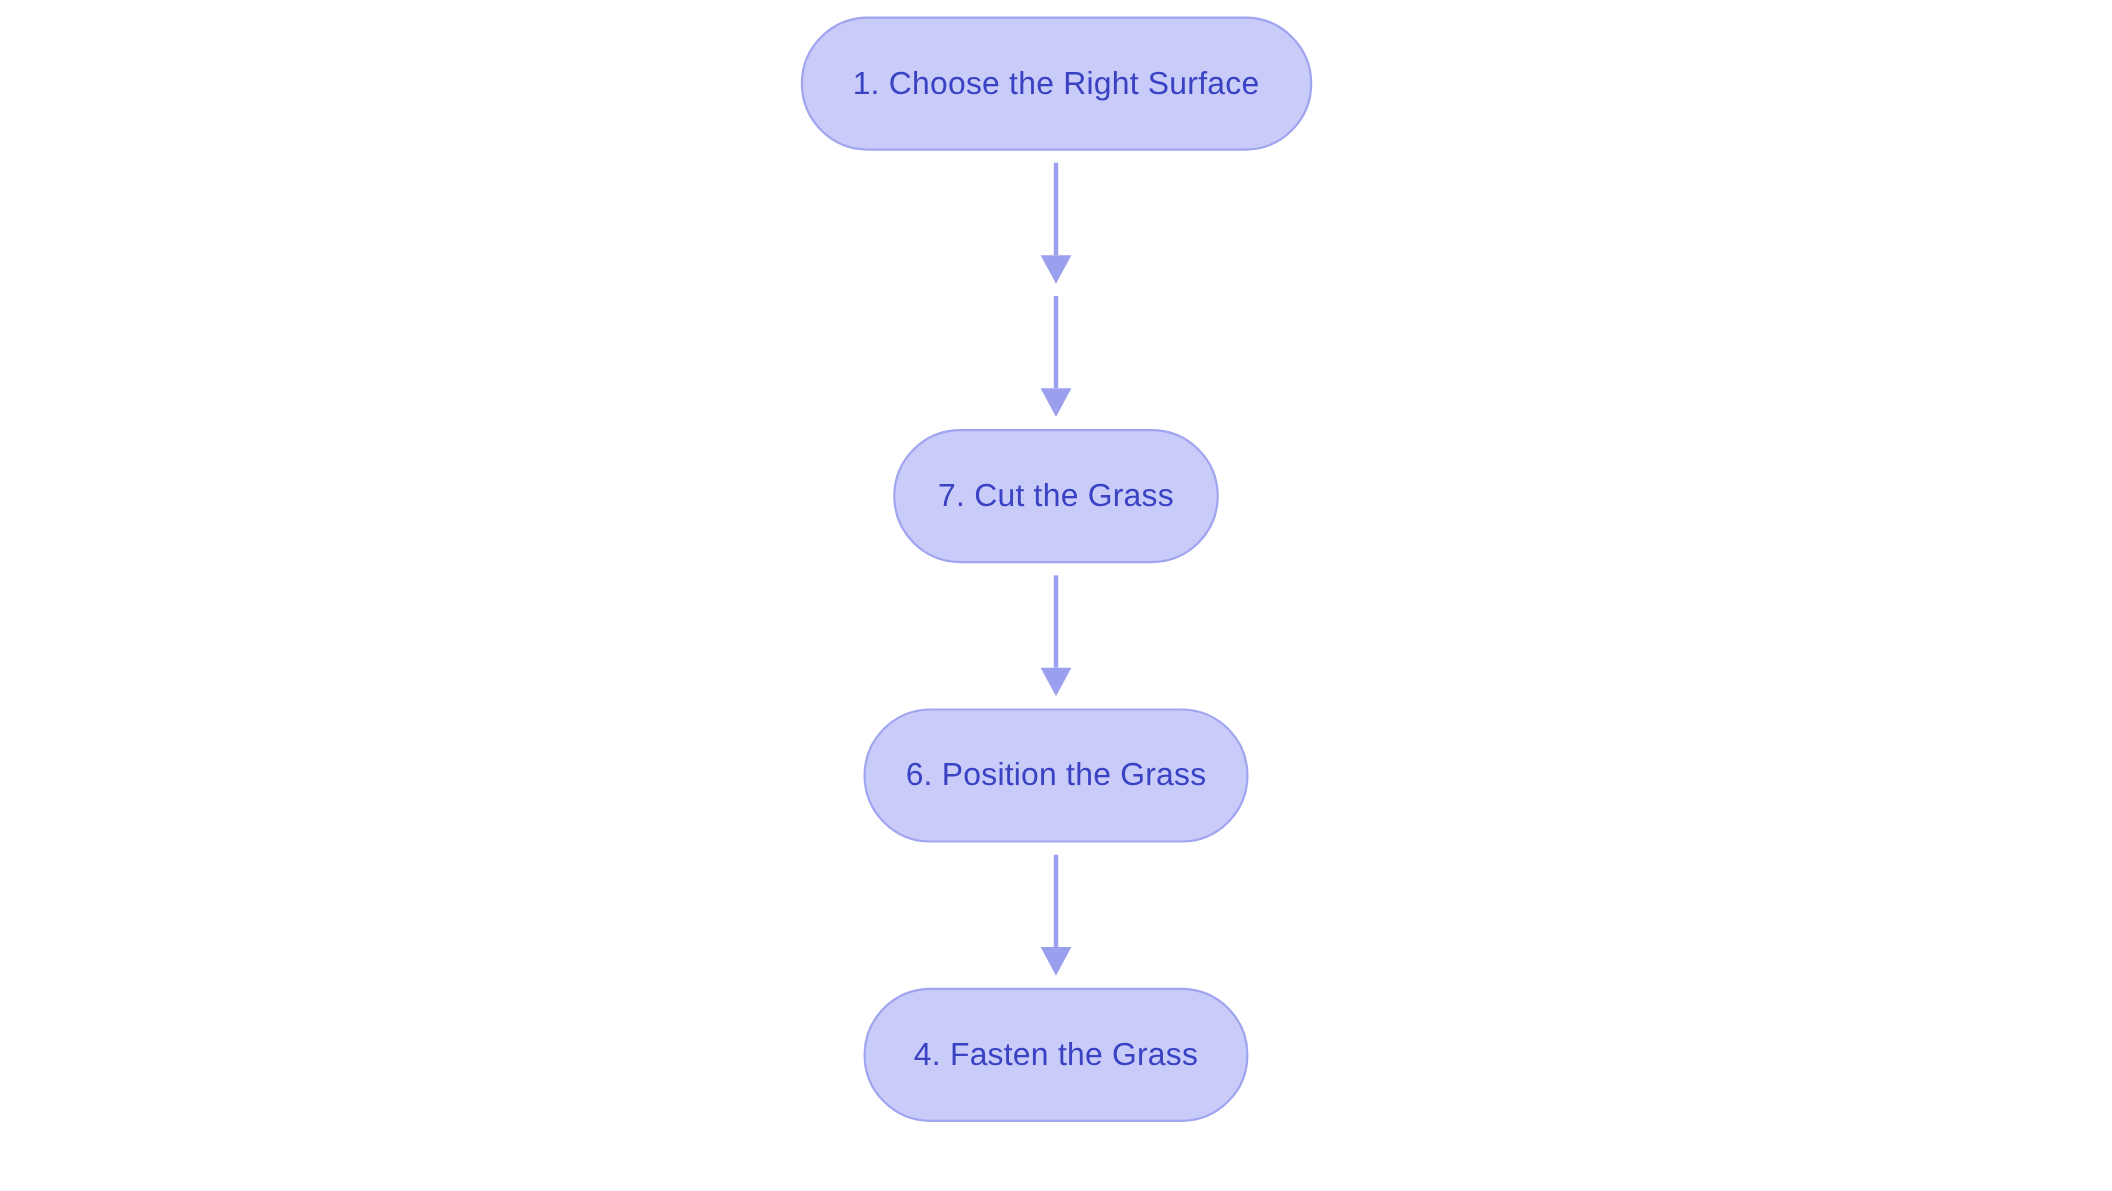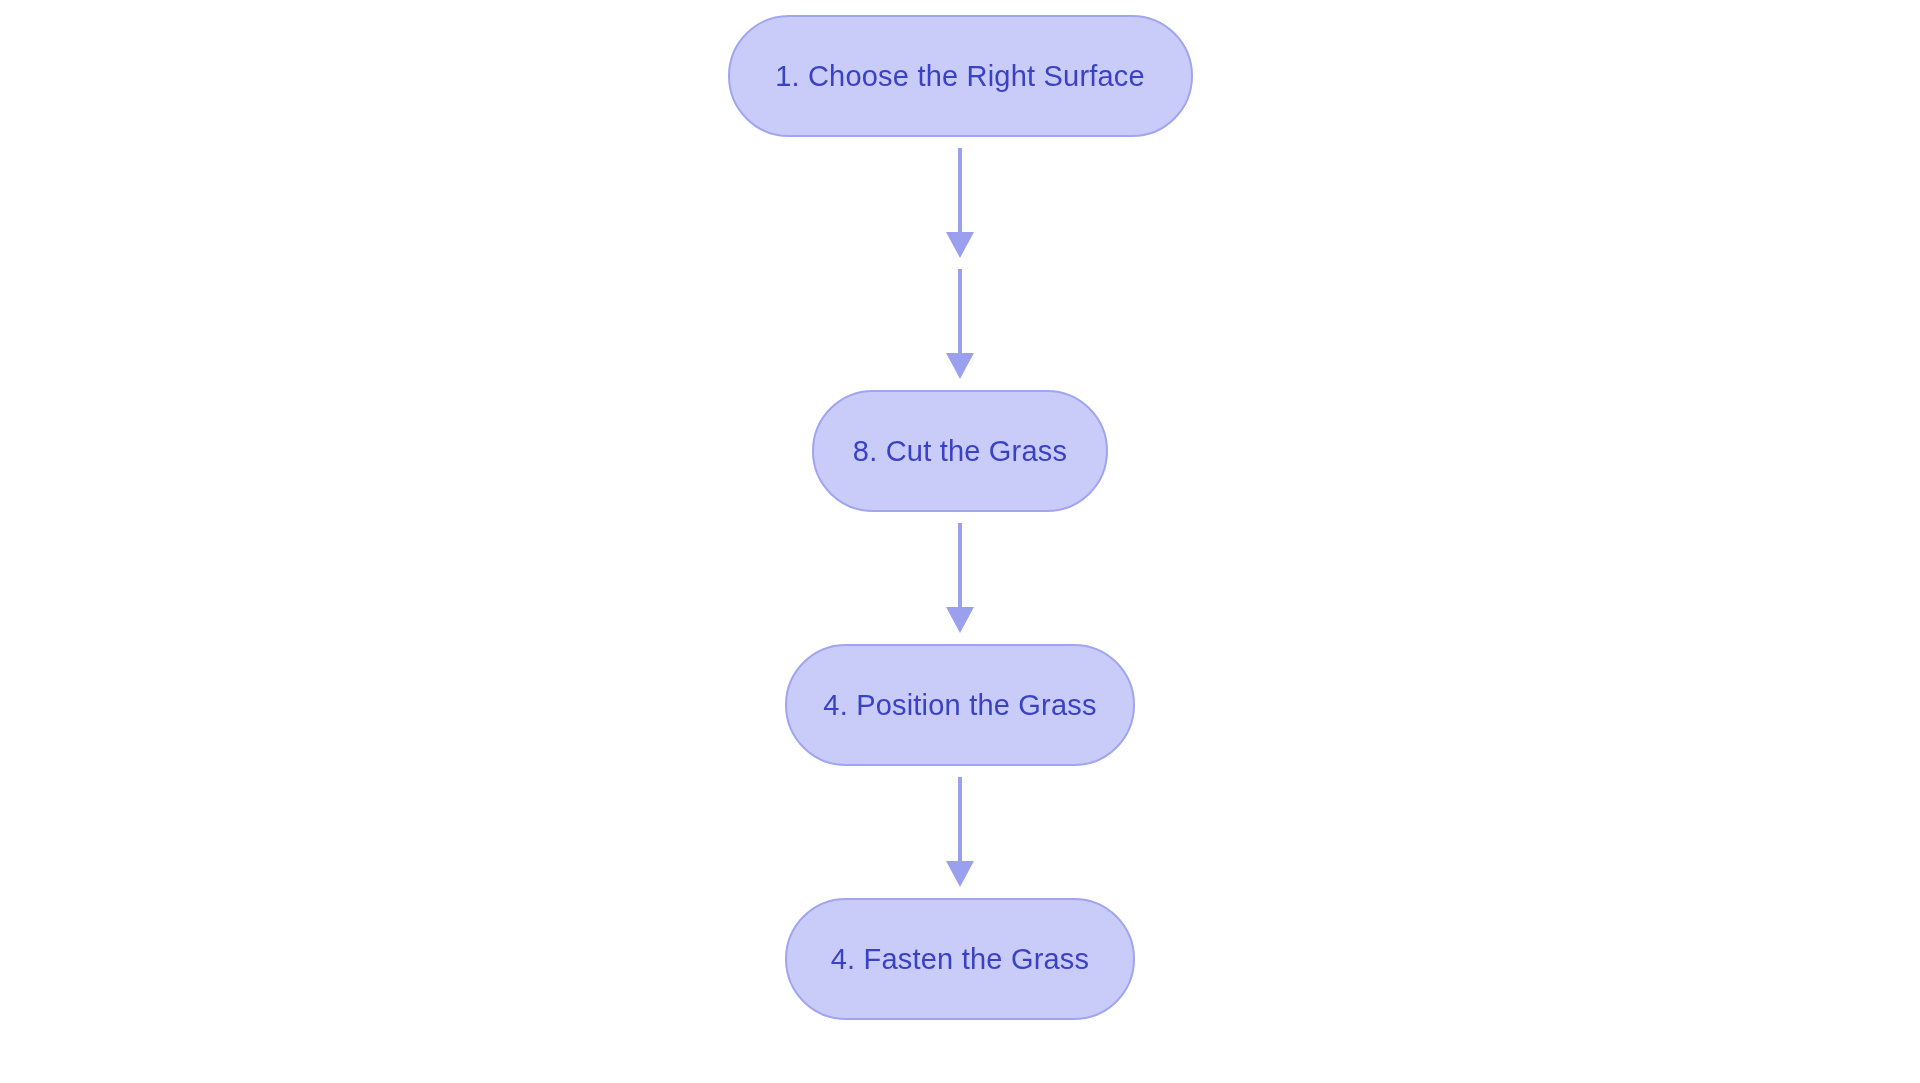--- a/index.html
+++ b/index.html
@@ -81,30 +81,30 @@
     <div class="head"></div>
   </div>
 
 
   <div class="connector">
     <div class="line"></div>
     <div class="head"></div>
   </div>
 
   <div class="flow-node w3">
-    <span class="label">8. Cut the Grass</span>
+    <span class="label">7. Cut the Grass</span>
   </div>
 
   <div class="connector">
     <div class="line"></div>
     <div class="head"></div>
   </div>
 
   <div class="flow-node w4">
-    <span class="label">4. Position the Grass</span>
+    <span class="label">6. Position the Grass</span>
   </div>
 
   <div class="connector">
     <div class="line"></div>
     <div class="head"></div>
   </div>
 
   <div class="flow-node w5">
     <span class="label">4. Fasten the Grass</span>
   </div>

